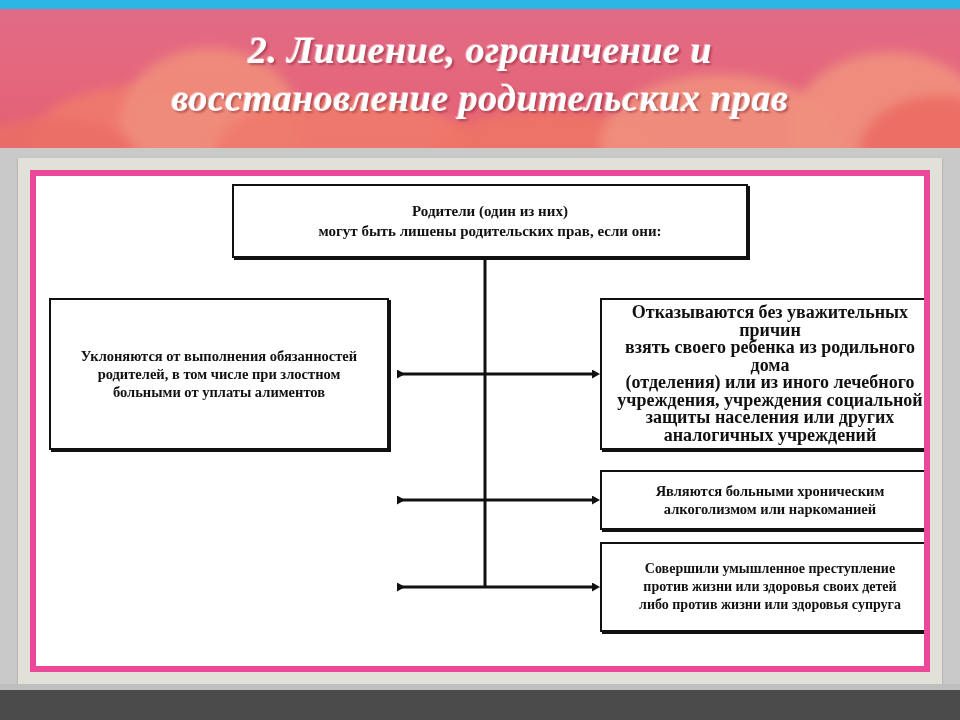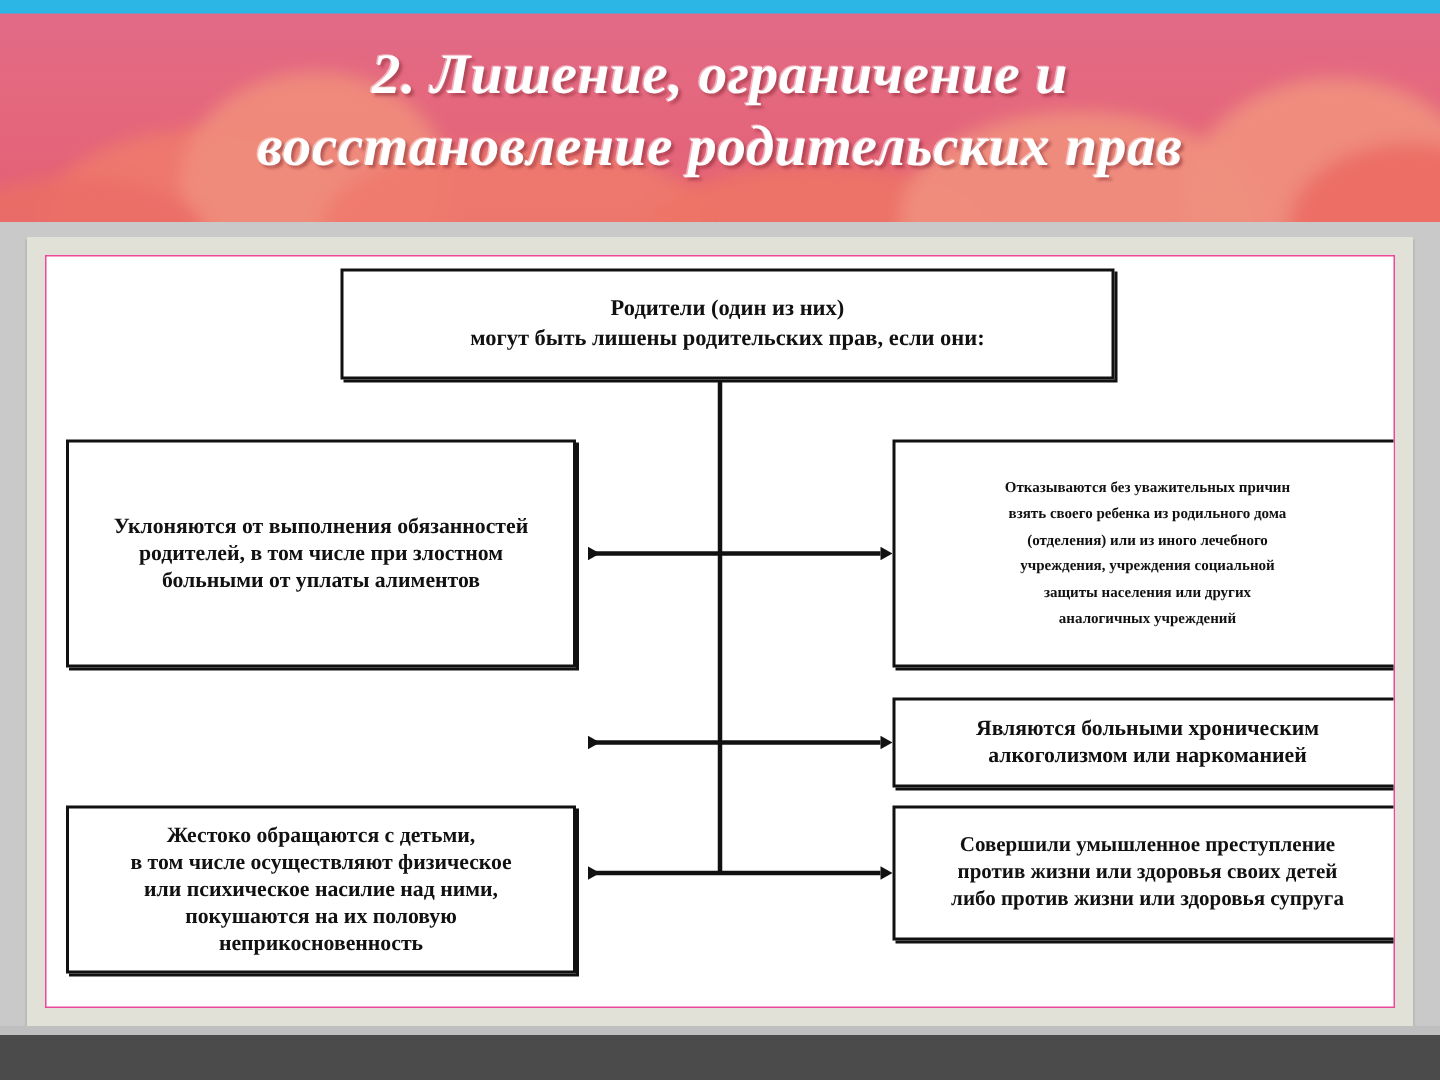--- a/index.html
+++ b/index.html
@@ -82,21 +82,21 @@
     background: #e2e1d7;
     box-sizing: border-box;
     padding: 12px;
     box-shadow: 0 1px 2px rgba(0,0,0,.25);
   }
   .sheet {
     position: relative;
     width: 100%;
     height: 100%;
     background: #ffffff;
-    border: 1px solid #ec4899;
+    border: 6px solid #ec4899;
     box-sizing: border-box;
     overflow: hidden;
   }
 
   .bottom-strip {
     position: absolute;
     left: 0;
     top: 690px;
     width: 960px;
     height: 30px;
@@ -135,21 +135,21 @@
 
   
   .n-top   { left: 196px; top: 8px;   width: 516px; height: 74px; font-size: 15px; line-height: 20px; }
 
   
   .n-l1    { left: 13px;  top: 122px; width: 340px; height: 152px; }
   .n-l2    { left: 13px;  top: 294px; width: 340px; height: 60px;  }
   .n-l3    { left: 13px;  top: 366px; width: 340px; height: 112px; }
 
   
-  .n-r1    { left: 564px; top: 122px; width: 340px; height: 152px; font-size: 10px; line-height: 17.5px; }
+  .n-r1    { left: 564px; top: 122px; width: 340px; height: 152px; font-size: 18px; line-height: 17.5px; }
   .n-r2    { left: 564px; top: 294px; width: 340px; height: 60px;  }
   .n-r3    { left: 564px; top: 366px; width: 340px; height: 90px;  font-size: 14px; line-height: 18px; }
 
   .connectors { position: absolute; left: 0; top: 0; width: 898px; height: 500px; pointer-events: none; }
 </style>
 </head>
 <body>
 
 <div id="slide">
 
@@ -193,25 +193,20 @@
           <line x1="449" y1="411" x2="361" y2="411" stroke="#111111" stroke-width="3" marker-end="url(#ahL)"></line>
           <line x1="449" y1="411" x2="556" y2="411" stroke="#111111" stroke-width="3" marker-end="url(#ahR)"></line>
         </svg>
 
         <div class="node n-top">Родители (один из них)
 могут быть лишены родительских прав, если они:</div>
 
         <div class="node n-l1">Уклоняются от выполнения обязанностей
 родителей, в том числе при злостном
 больными от уплаты алиментов</div>
-        <div class="node n-l3">Жестоко обращаются с детьми,
-в том числе осуществляют физическое
-или психическое насилие над ними,
-покушаются на их половую
-неприкосновенность</div>
 
         <div class="node n-r1">Отказываются без уважительных причин
 взять своего ребенка из родильного дома
 (отделения) или из иного лечебного
 учреждения, учреждения социальной
 защиты населения или других
 аналогичных учреждений</div>
         <div class="node n-r2">Являются больными хроническим
 алкоголизмом или наркоманией</div>
         <div class="node n-r3">Совершили умышленное преступление

